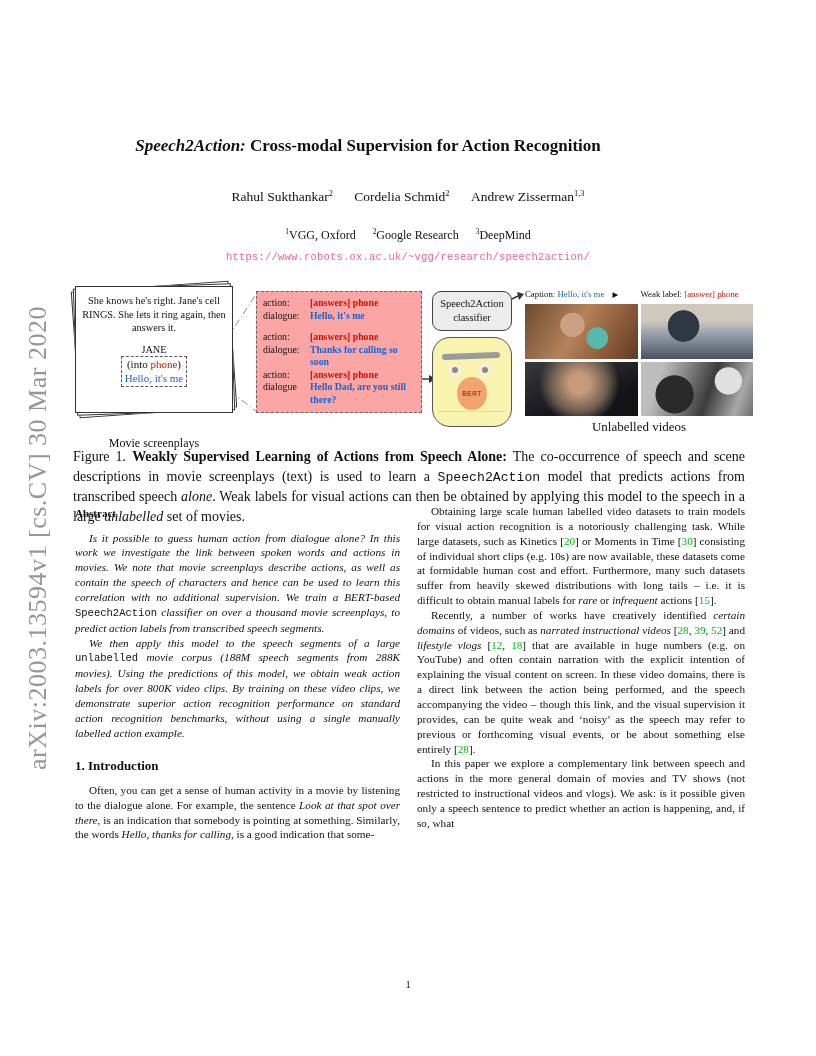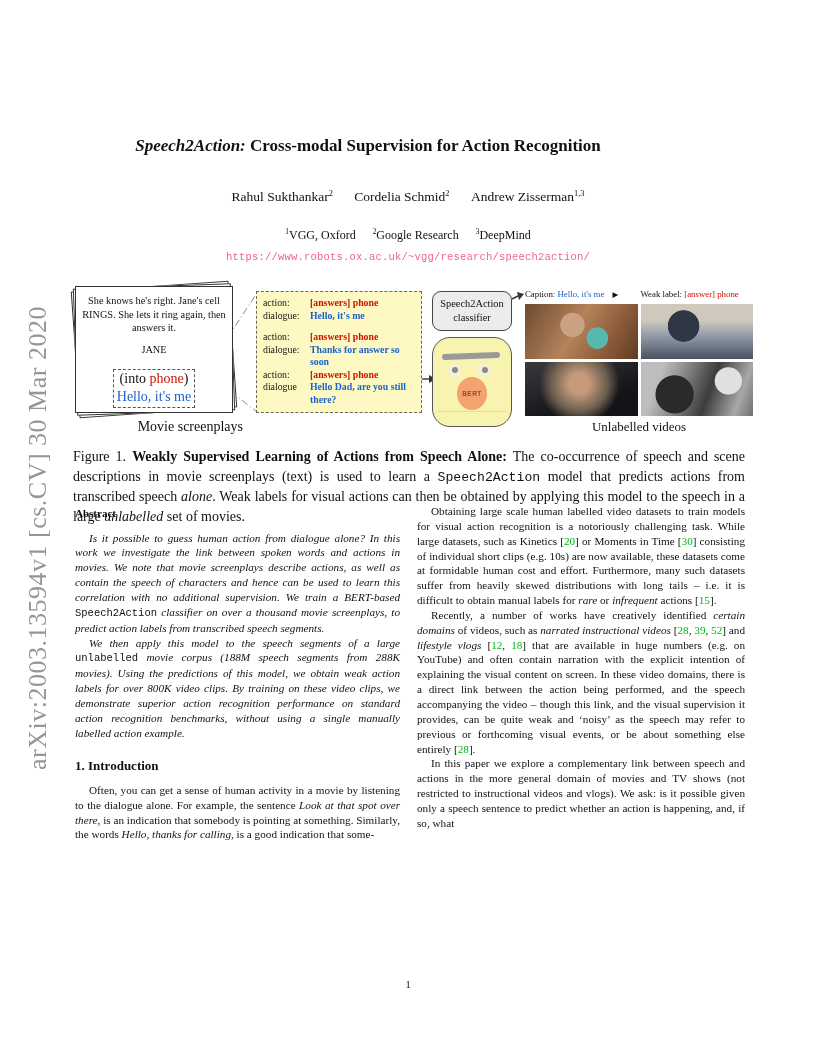--- a/index.html
+++ b/index.html
@@ -38,27 +38,27 @@
   .figure { position:absolute; left:60px; top:273px; width:700px; height:172px; }
   .figure svg.overlay { position:absolute; left:0; top:0; }
 
   .page { position:absolute; left:15px; top:13px; width:158px; height:127px;
           background:#fff; border:1.3px solid #333; box-sizing:border-box; }
   .page.b1 { transform:rotate(-2deg); }
   .page.b2 { transform:rotate(-4deg); }
   .page.front { z-index:3; text-align:center; padding:7px 5px 0 5px; }
   .scene-text { font-size:10.3px; line-height:1.32; }
   .char-name { font-size:10.3px; margin-top:9px; }
-  .paren-box { display:inline-block; border:1.2px dashed #555; padding:0 3px 1px 3px; margin-top:14px;
-               font-size:14px; line-height:1.3; }
-  .stack-label { position:absolute; left:5px; top:146px; width:178px; text-align:right; font-size:14px; }
+  .paren-box { display:inline-block; border:1.2px dashed #555; padding:0 3px 1px 3px; margin-top:1px;
+               font-size:11px; line-height:1.3; }
+  .stack-label { position:absolute; left:5px; top:163px; width:178px; text-align:center; font-size:12px; }
 
   .pair-box { position:absolute; left:196px; top:18px; width:166px; height:122px;
               border:1.3px dashed #666; box-sizing:border-box; padding:5px 2px 0 6px;
-              font-size:9.8px; line-height:1.28; z-index:2; background:#fef9c3; }
+              font-size:9.8px; line-height:1.28; z-index:2; background:#fca5a5; }
   .pair-row { display:flex; }
   .pair-key { width:47px; flex:none; color:#111; }
   .pair-val { flex:1; font-weight:600; }
   .pair-gap { height:9px; }
 
   .clf-box { position:absolute; left:372px; top:18px; width:80px; height:40px;
              background:#ececec; border:1.4px solid #444; border-radius:9px;
              text-align:center; font-size:10.4px; line-height:1.3; padding-top:5px;
              box-sizing:border-box; z-index:2; }
 
@@ -172,21 +172,21 @@
         <span class="pair-key">dialogue:</span>
         <span class="pair-val blue">Hello, it's me</span>
       </div>
     <div class="pair-gap"></div>
     <div class="pair-row">
         <span class="pair-key">action:</span>
         <span class="pair-val red">[answers] phone</span>
       </div>
     <div class="pair-row">
         <span class="pair-key">dialogue:</span>
-        <span class="pair-val blue">Thanks for answer so soon</span>
+        <span class="pair-val blue">Thanks for calling so soon</span>
       </div>
     <div class="pair-row">
         <span class="pair-key">action:</span>
         <span class="pair-val red">[answers] phone</span>
       </div>
     <div class="pair-row">
         <span class="pair-key">dialogue</span>
         <span class="pair-val blue">Hello Dad, are you still there?</span>
       </div>
   </div>

